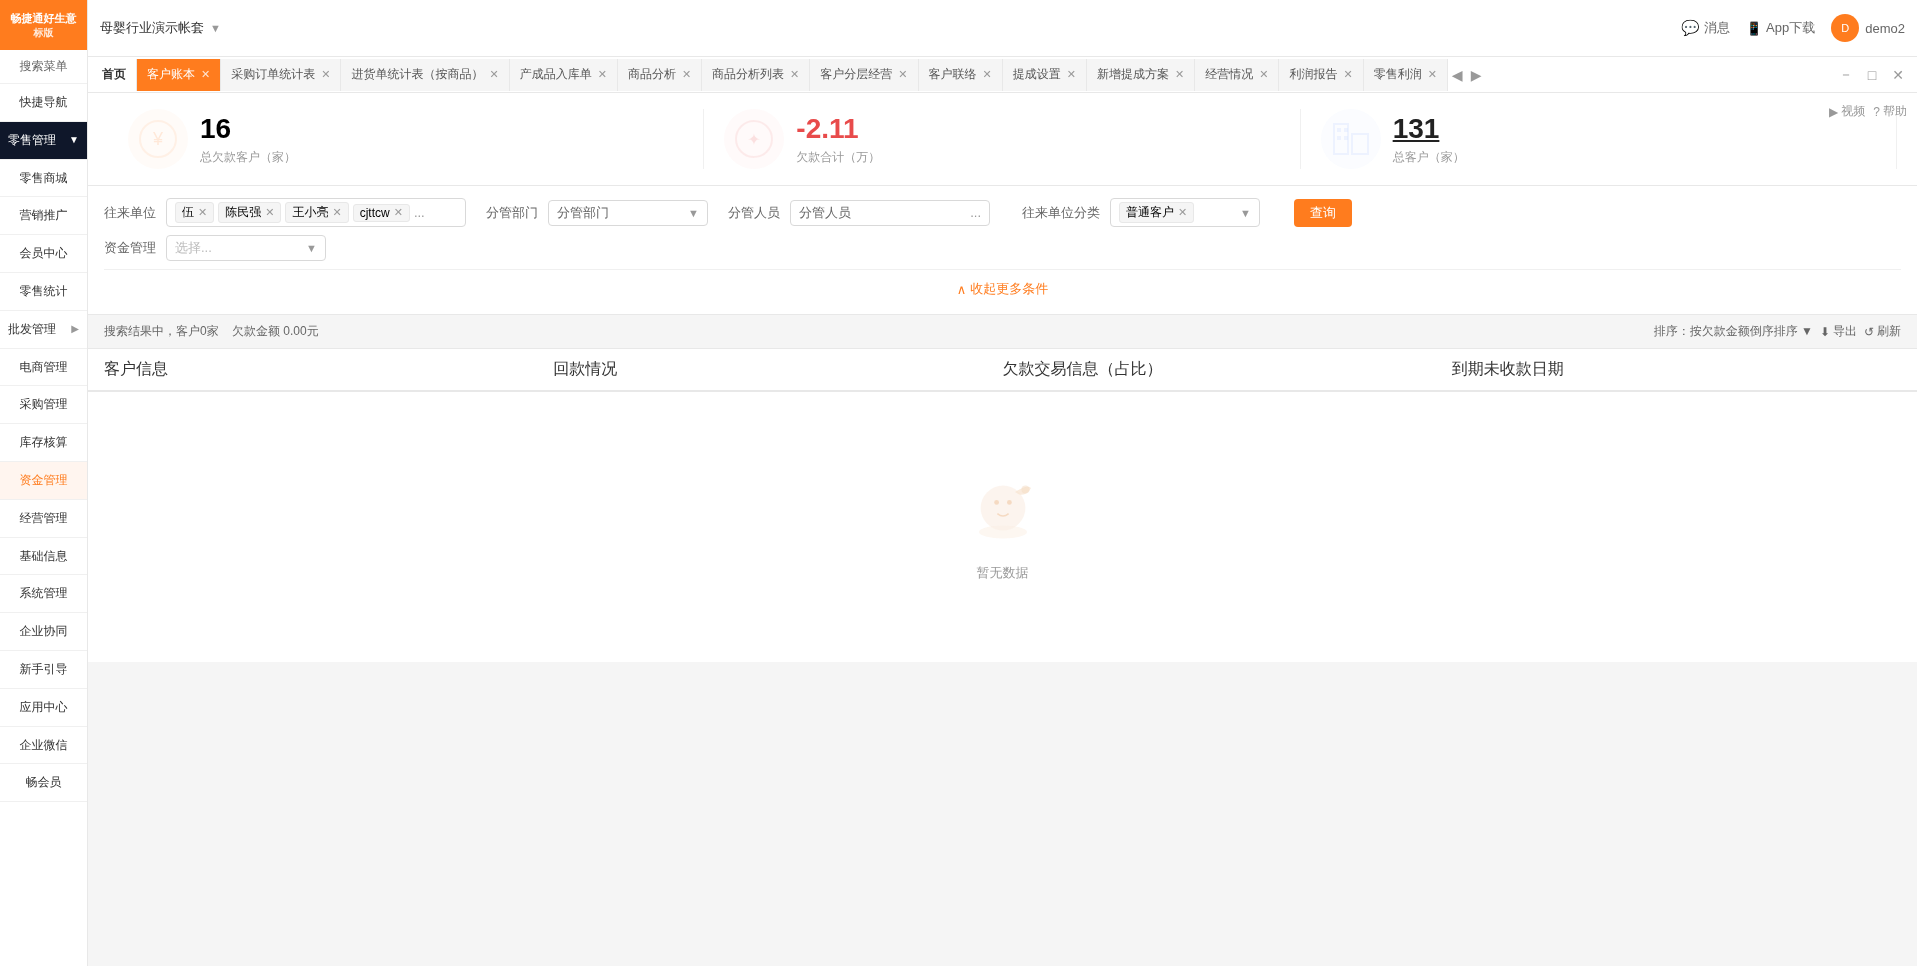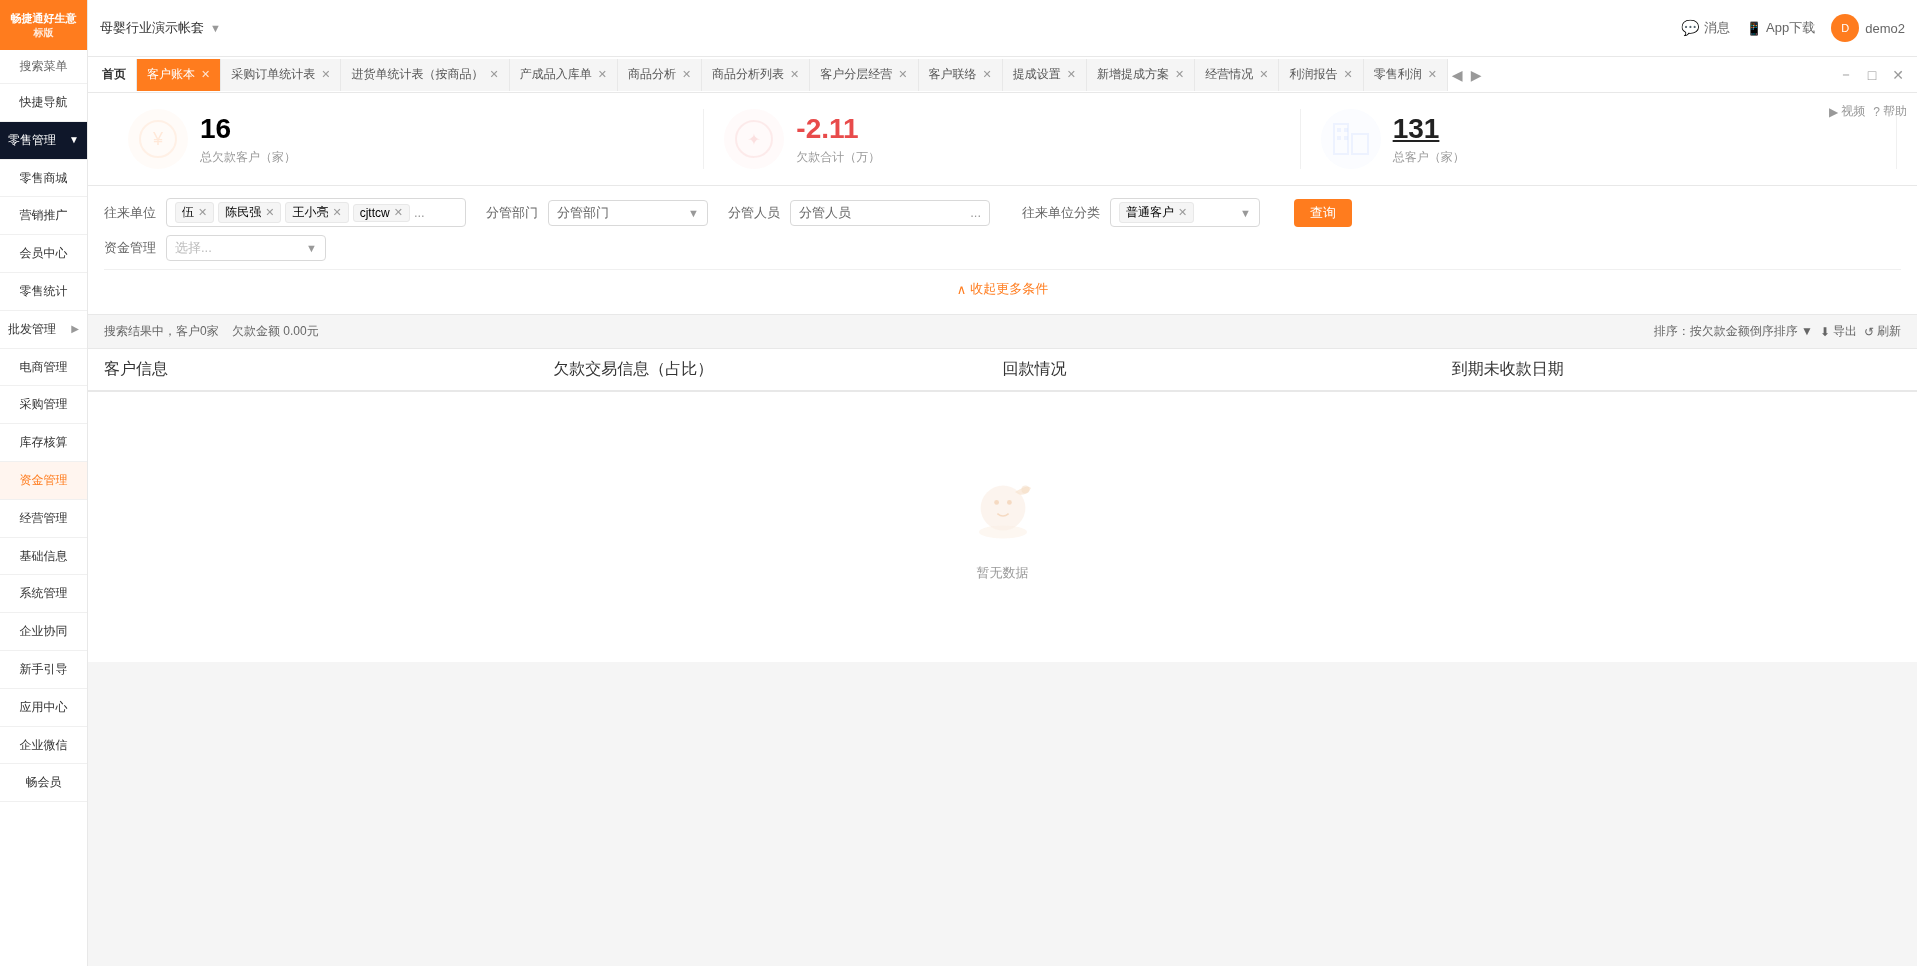--- a/index.html
+++ b/index.html
@@ -628,22 +628,22 @@
         <div class="btn-link">
           <span>↺</span>
           <span>刷新</span>
         </div>
       </div>
     </div>
 
     <div class="table-container">
       <div class="table-header">
         <div class="table-header-cell">客户信息</div>
+        <div class="table-header-cell">回款情况</div>
         <div class="table-header-cell">欠款交易信息（占比）</div>
-        <div class="table-header-cell">回款情况</div>
         <div class="table-header-cell">到期未收款日期</div>
       </div>
 
       <div class="empty-state">
         <svg class="empty-icon" viewBox="0 0 100 100">
           <ellipse cx="50" cy="75" rx="30" ry="8" fill="#f0c8a0" opacity="0.3"></ellipse>
           <circle cx="50" cy="45" r="28" fill="#f5dcc8" opacity="0.6"></circle>
           <circle cx="42" cy="38" r="3" fill="#e8a870" opacity="0.8"></circle>
           <circle cx="58" cy="38" r="3" fill="#e8a870" opacity="0.8"></circle>
           <path d="M43 52 Q50 58 57 52" fill="none" stroke="#e8a870" stroke-width="2" opacity="0.8"></path>

